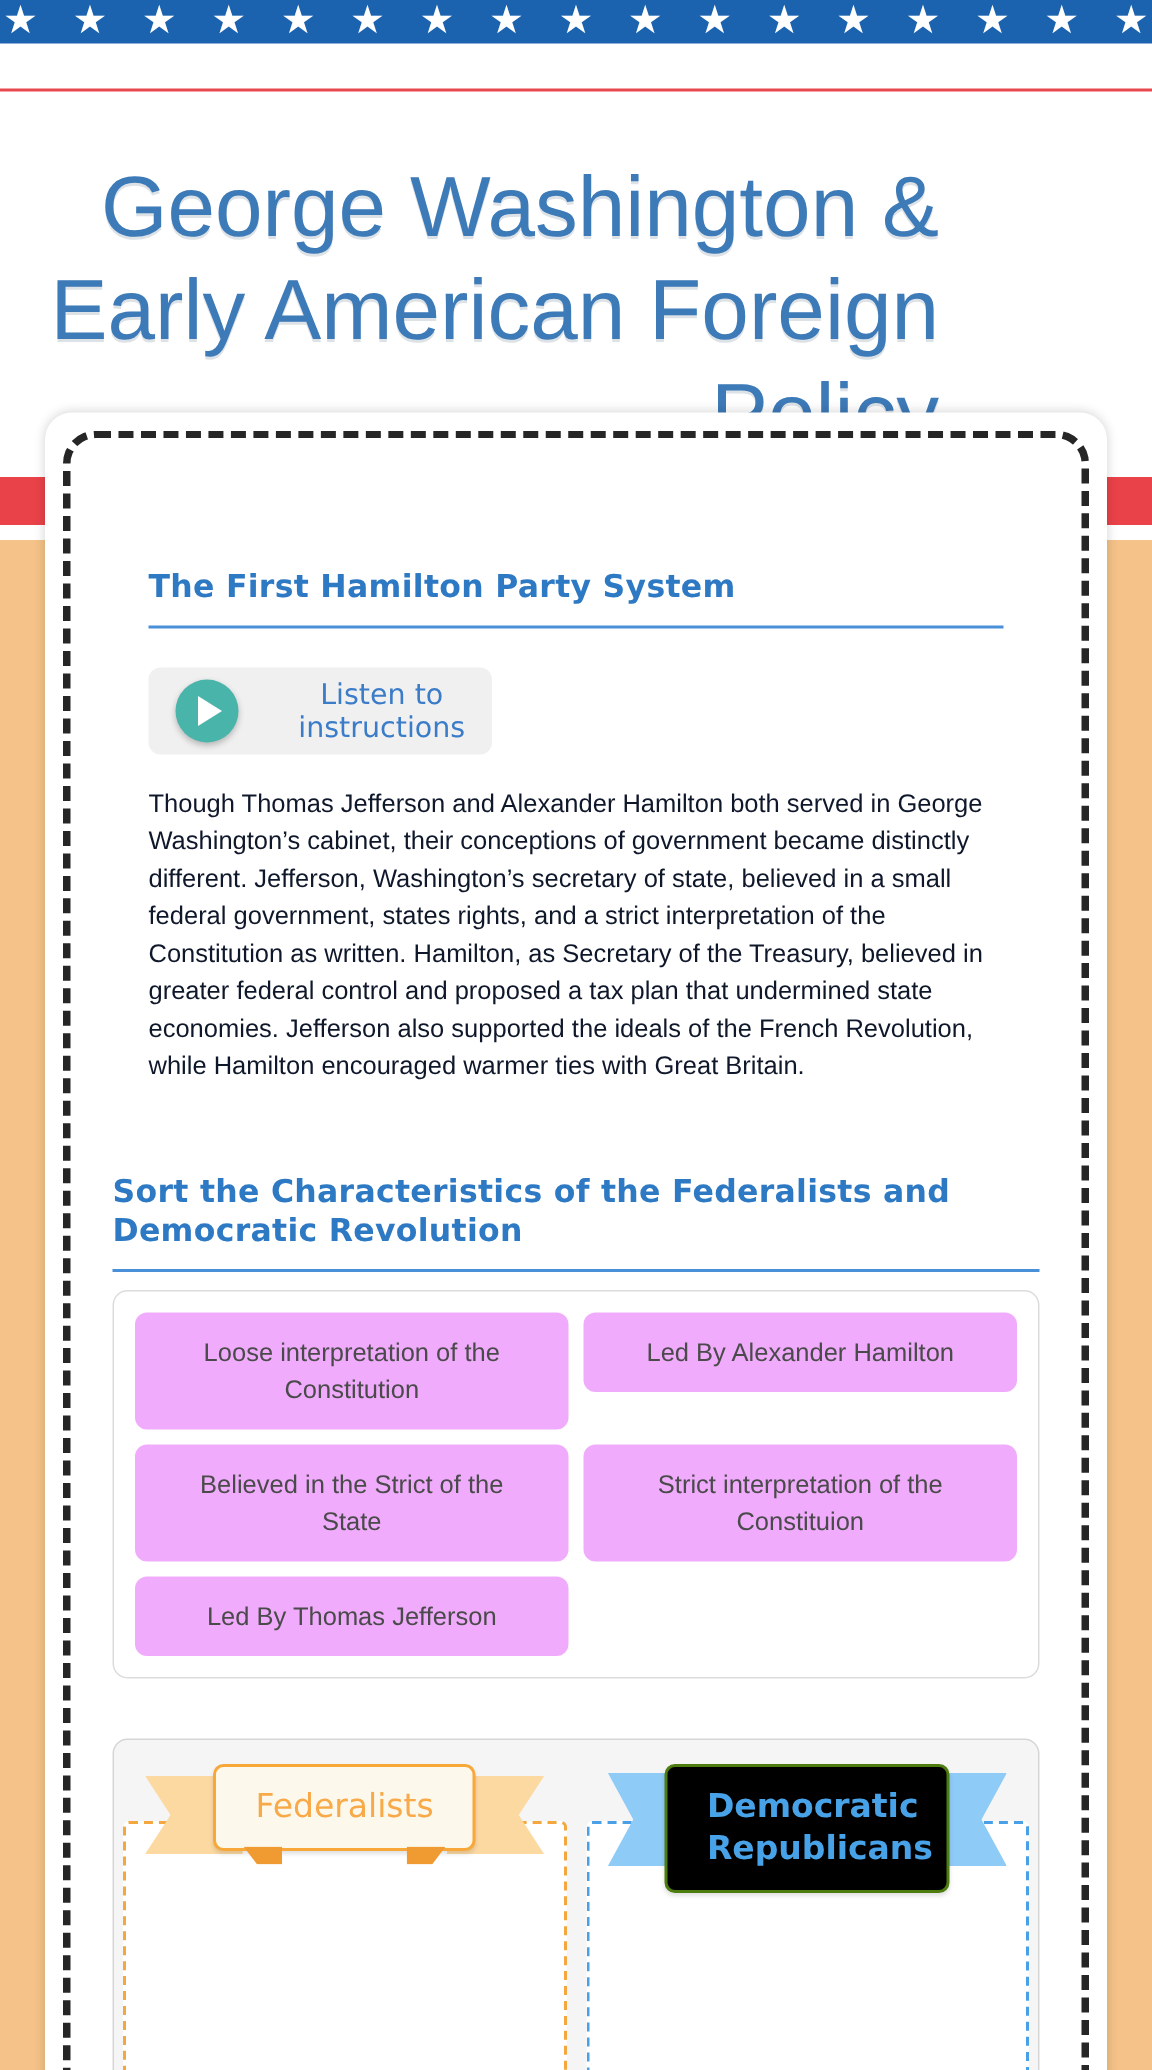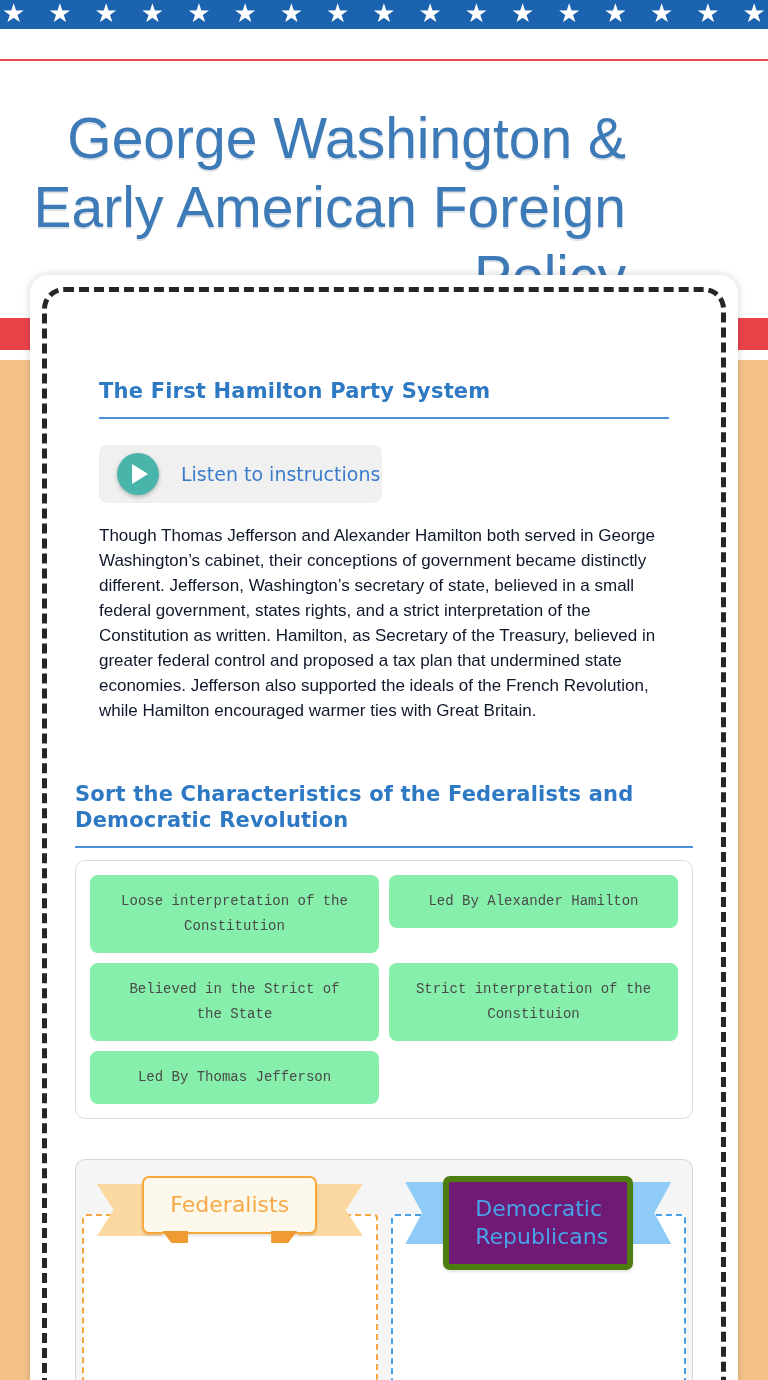--- a/index.html
+++ b/index.html
@@ -31,41 +31,41 @@
     box-shadow:0 0 8px rgba(0,0,0,0.18); }
   .card-dashed { position:absolute; inset:12px; border:5px dashed #262626;
     border-radius:22px; padding:86px 28px 20px 28px; overflow:hidden; }
 
   
   .section-1 { padding:0 24px; }
   .task-heading { color:#2e79c3; font-family:"DejaVu Sans", sans-serif;
     font-size:21px; line-height:26px; font-weight:600; letter-spacing:0.2px; }
   .heading-rule { border:none; border-top:2px solid #4a90d9; margin-top:13px; }
 
-  .listen-button { margin-top:26px; width:283px; height:58px; background:#f0f0f0;
+  .listen-button { margin-top:26px; width:229px; height:58px; background:#f0f0f0;
     border:none; border-radius:8px; display:flex; align-items:center; cursor:pointer;
     padding:0 0 0 18px; }
   .play-circle { width:42px; height:42px; border-radius:50%; background:#49b5aa;
     display:flex; align-items:center; justify-content:center; flex:0 0 auto;
     box-shadow:0 2px 4px rgba(0,0,0,0.25); }
   .play-tri { width:0; height:0; border-top:10px solid transparent;
     border-bottom:10px solid transparent; border-left:16px solid #ffffff; margin-left:4px; }
   .listen-label { color:#3b7cc9; font-family:"DejaVu Sans", sans-serif; font-size:19px;
     margin-left:22px; font-weight:500; }
 
   .intro-paragraph { margin-top:20px; color:#0f172a; font-size:17px; line-height:25px;
     max-width:576px; }
 
   
   .section-2 { margin-top:58px; }
   .chips-panel { margin-top:12px; background:#ffffff; border:1px solid #dcdcdc;
     border-radius:10px; padding:14px; }
   .chips-grid { display:grid; grid-template-columns:1fr 1fr; gap:10px; align-items:start; }
-  .chip { background:#86efac; border-radius:8px; padding:14px 24px; text-align:center;
-    color:#4a4a4a; font-size:14px; line-height:25px; cursor:grab;font-family:Liberation Mono, monospace; }
+  .chip { background:#f0abfc; border-radius:8px; padding:14px 24px; text-align:center;
+    color:#4a4a4a; font-size:17px; line-height:25px; cursor:grab; }
 
   .sort-panel { margin-top:40px; background:#f5f5f5; border:1px solid #d6d6d6;
     border-radius:10px; padding:8px 6px 40px 6px; height:320px; }
   .sort-grid { display:grid; grid-template-columns:1fr 1fr; gap:13px; height:100%; }
   .sort-col { position:relative; }
 
   .drop-zone { position:absolute; top:46px; left:0; right:0; bottom:-60px;
     background:#ffffff; border-radius:4px; }
   .drop-zone.orange { border:2px dashed #f3a73e; }
   .drop-zone.blue   { border:2px dashed #4aa0e6; }
@@ -77,22 +77,22 @@
   .ribbon.blue   .wing { background:#8fcbf7; }
   .wing.left  { left:5%;  clip-path:polygon(0 0,100% 0,100% 100%,0 100%,26% 50%); }
   .wing.right { right:5%; clip-path:polygon(0 0,100% 0,74% 50%,100% 100%,0 100%); }
   .ribbon.blue .wing { top:14px; height:62px; }
 
   .banner-box { position:relative; z-index:4; margin-top:8px; border-radius:7px;
     padding:13px 26px; font-family:"DejaVu Sans", sans-serif; font-size:22px;
     line-height:28px; text-align:left; height:max-content; pointer-events:auto; }
   .ribbon.orange .banner-box { background:#fdf8ec; border:2px solid #f7a839; color:#f8a948;
     box-shadow:0 2px 3px rgba(0,0,0,0.12); }
-  .ribbon.blue .banner-box { background:#701a75; border:6px solid #4d7c0f; color:#48a2e8;
-    box-shadow:0 2px 3px rgba(0,0,0,0.12); }
+  .ribbon.blue .banner-box { background:#000000; border:2px solid #4d7c0f; color:#48a2e8;
+    box-shadow:0 2px 3px rgba(0,0,0,0.12);font-weight:bold; }
   .ribbon.orange .banner-box::before, .ribbon.orange .banner-box::after {
     content:''; position:absolute; bottom:-11px; width:26px; height:12px; background:#f09a32; z-index:-1; }
   .ribbon.orange .banner-box::before { left:18px;  clip-path:polygon(0 0,100% 0,100% 100%,35% 100%); }
   .ribbon.orange .banner-box::after  { right:18px; clip-path:polygon(0 0,100% 0,65% 100%,0 100%); }
 </style>
 </head>
 <body>
 
 <div class="star-banner">
     <span class="star">★</span>

